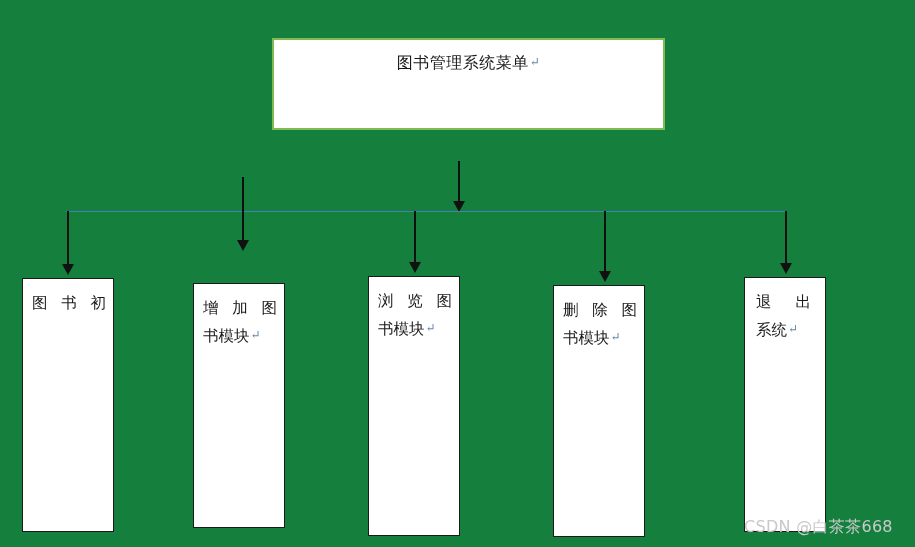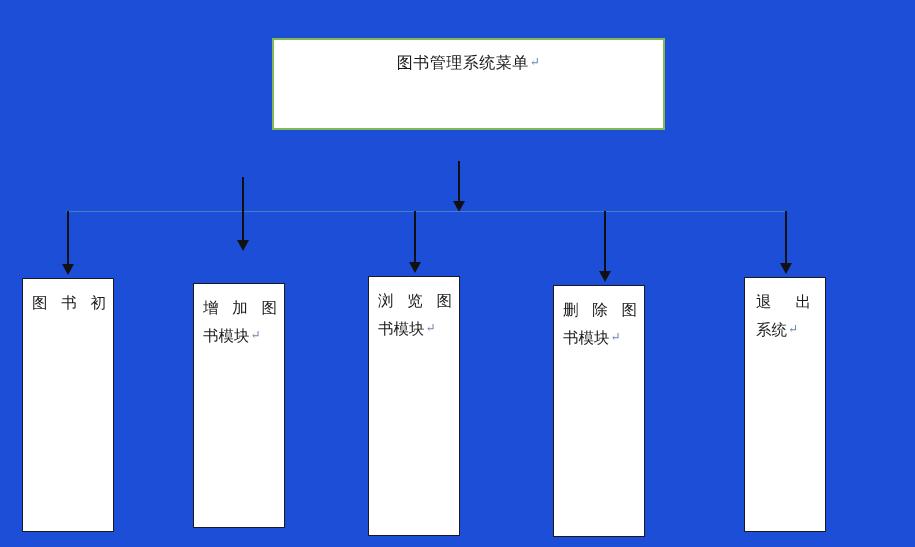--- a/index.html
+++ b/index.html
@@ -7,21 +7,21 @@
     padding: 0;
     background: #ffffff;
   }
   body {
     font-family: "DejaVu Serif", "Liberation Serif", serif;
   }
   #canvas {
     position: relative;
     width: 915px;
     height: 547px;
-    background: #1d4ed8;
+    background: #15803d;
     overflow: hidden;
   }
 
   
   .root-box {
     position: absolute;
     left: 272px;
     top: 38px;
     width: 393px;
     height: 92px;
@@ -203,14 +203,15 @@
   <div class="module-box" style="left:744px; top:277px; width:82px; height:255px;">
     <div class="module-text" style="left:11px; right:14px;">
       <div class="line-justify">
         <span>退</span>
         <span>出</span>
       </div>
       <div class="line-plain"><span>系统</span><span class="pilcrow">↵</span></div>
     </div>
   </div>
 
+  <div class="watermark">CSDN @白茶茶668</div>
 
 </div>
 
 </body></html>

